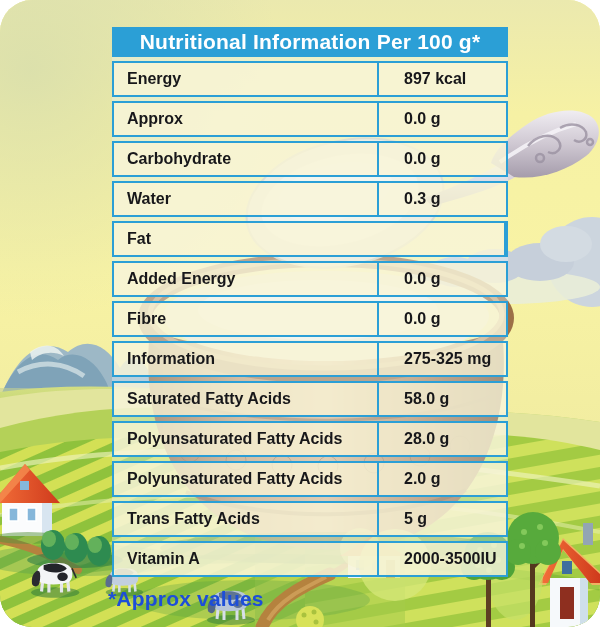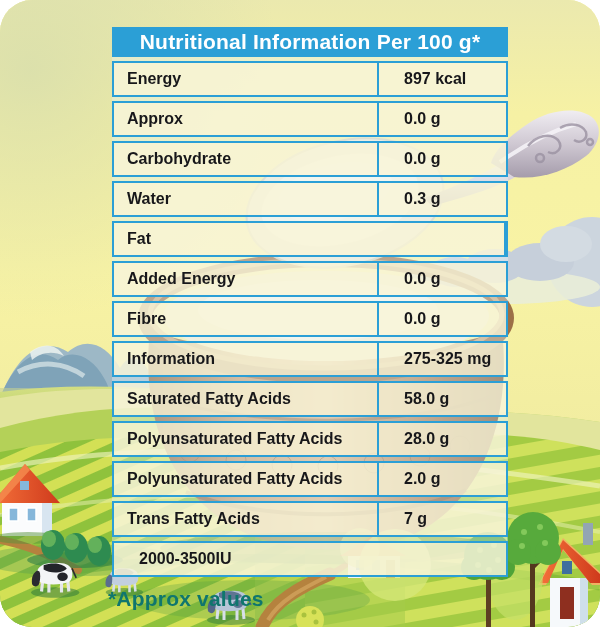--- a/index.html
+++ b/index.html
@@ -13,21 +13,21 @@
           color:var(--header-text);font-weight:bold;font-size:21px;text-align:center;
           letter-spacing:0.2px;}
   .rows{margin-top:4px;}
   .row{box-sizing:border-box;height:36px;margin-bottom:4px;display:flex;
        border:2px solid var(--accent-blue);background:var(--cell-bg);}
   .row:last-child{margin-bottom:0;}
   .cell{display:flex;align-items:center;font-weight:bold;font-size:16px;color:var(--body-text);}
   .cell.label{flex:1;padding-left:13px;border-right:2px solid var(--accent-blue);}
   .cell.value{box-sizing:border-box;width:127px;padding-left:25px;}
   .footnote{position:absolute;left:108px;top:587px;z-index:4;font-weight:bold;
-            font-size:21px;color:#0f766e;letter-spacing:0.2px;}
+            font-size:21px;color:#1d4ed8;letter-spacing:0.2px;}
 </style>
 </head>
 <body>
 
 <div class="stage">
 
   <svg class="scene" width="600" height="627" viewBox="0 0 600 627">
     <defs>
       <linearGradient id="skyG" x1="0" y1="0" x2="0" y2="1">
         <stop offset="0" stop-color="#ebe9ae"></stop>
@@ -311,23 +311,24 @@
         <div class="row">
           <div class="cell label">Polyunsaturated Fatty Acids</div>
           <div class="cell value">28.0 g</div>
         </div>
         <div class="row">
           <div class="cell label">Polyunsaturated Fatty Acids</div>
           <div class="cell value">2.0 g</div>
         </div>
         <div class="row">
           <div class="cell label">Trans Fatty Acids</div>
-          <div class="cell value">7 g</div>
-        </div>
-        <div class="row">
+          <div class="cell value">5 g</div>
+        </div>
+        <div class="row">
+          <div class="cell label">Vitamin A</div>
           <div class="cell value">2000-3500IU</div>
         </div>
       </div>
   </div>
 
   <div class="footnote">*Approx values</div>
 
 </div>
 
 </body></html>

